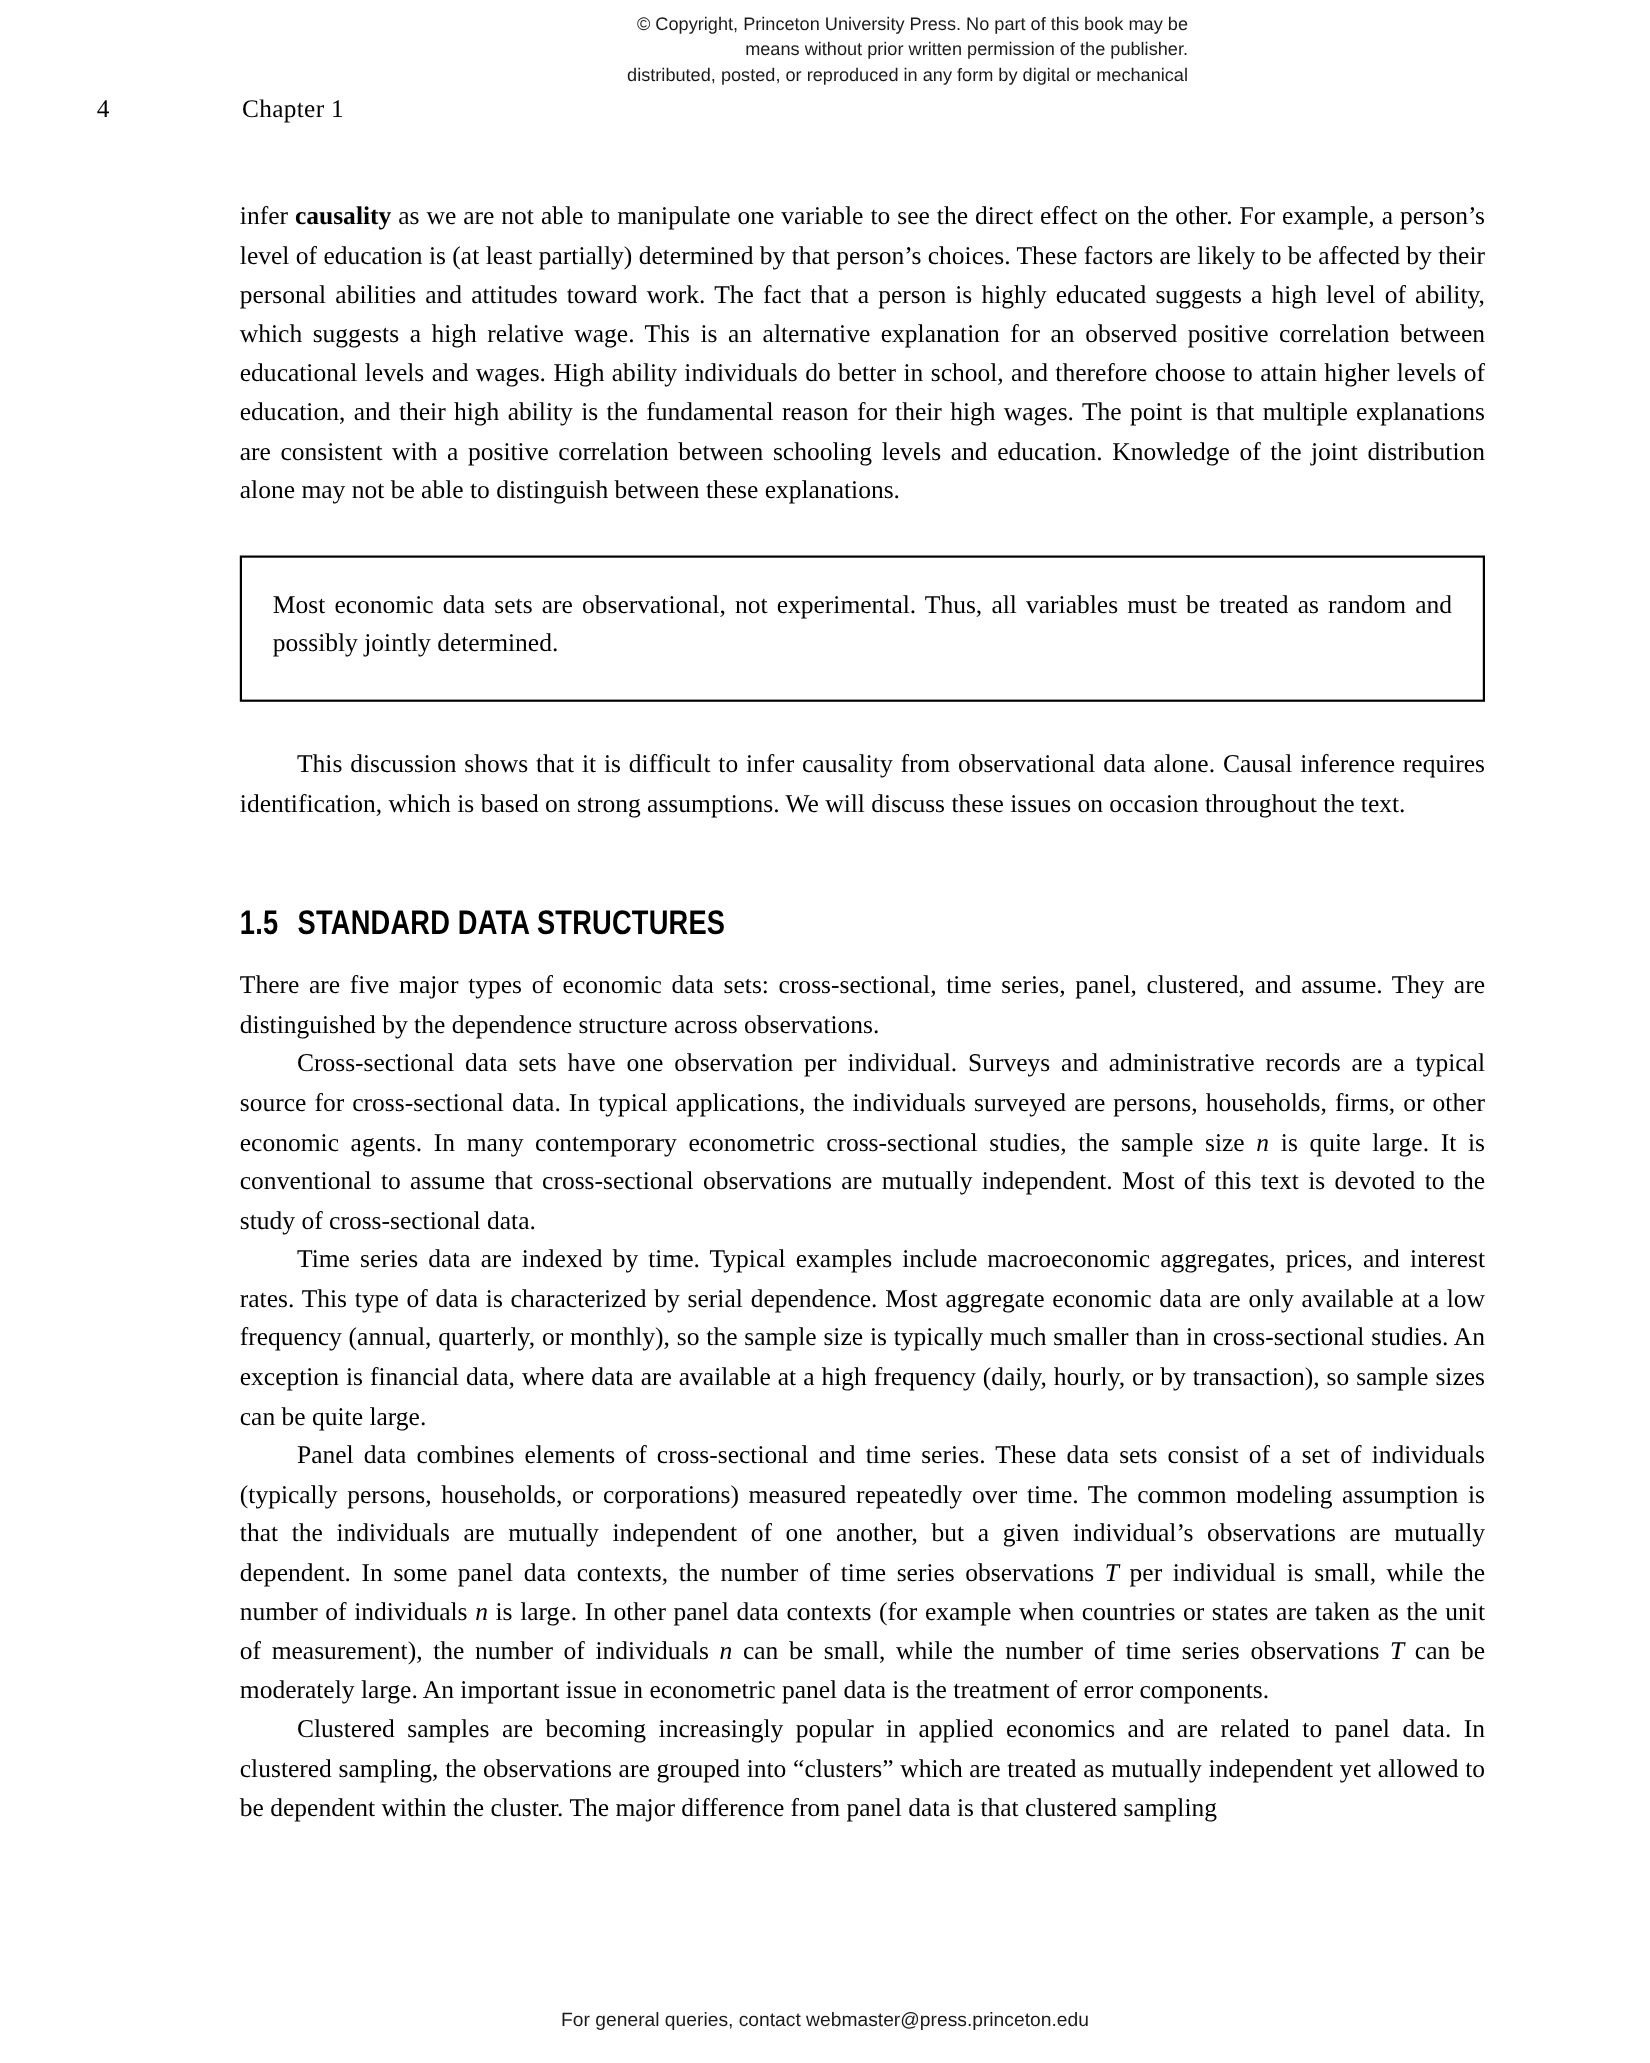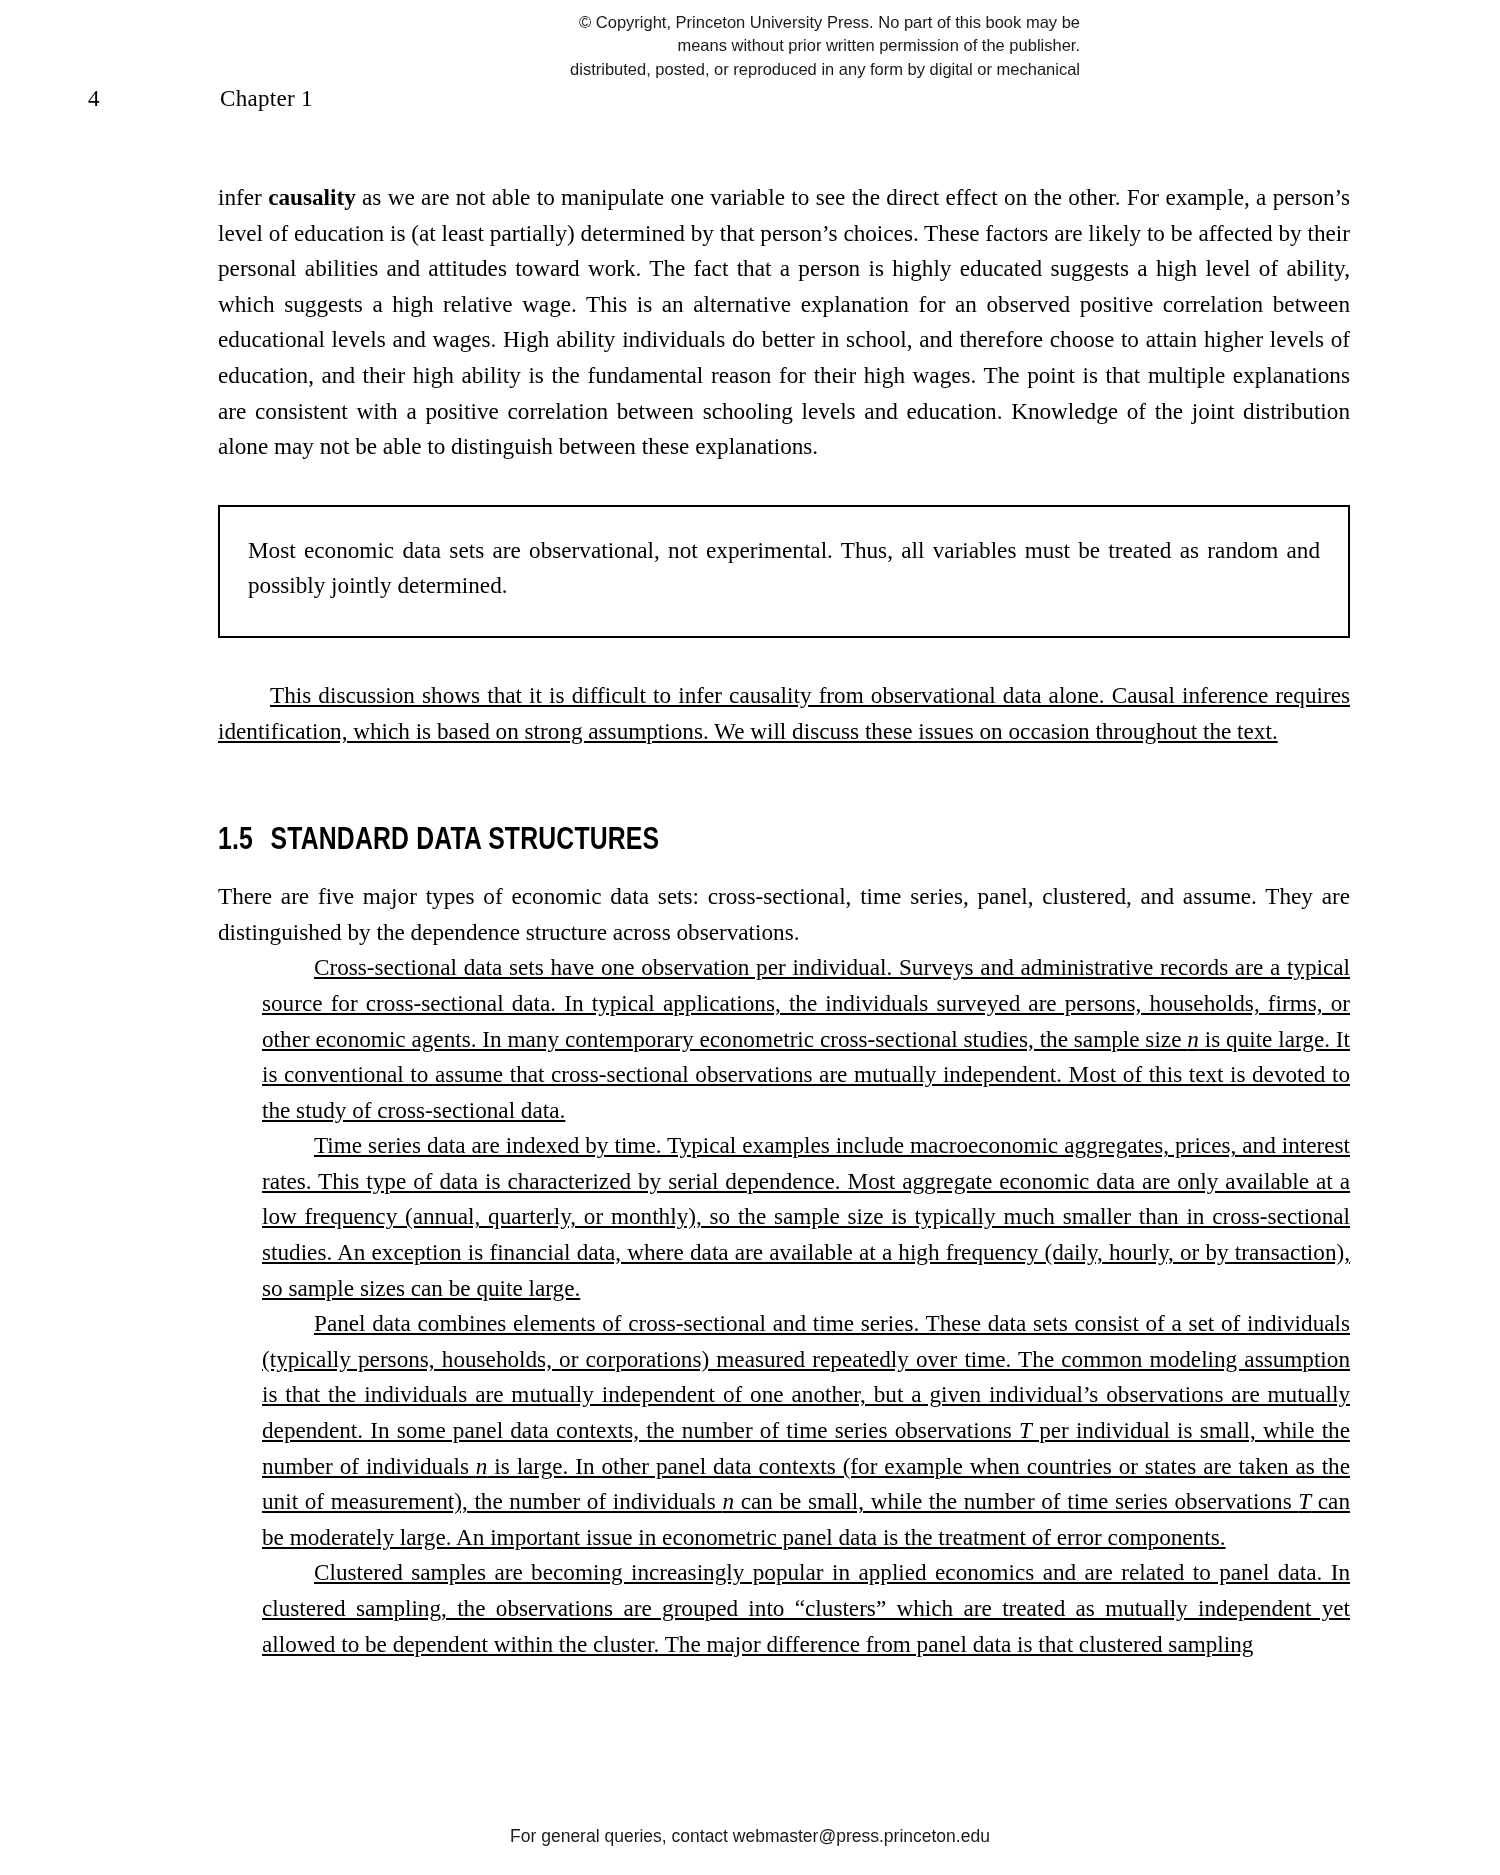--- a/index.html
+++ b/index.html
@@ -53,22 +53,22 @@
   p.body {
     margin: 0;
     font-family: "Liberation Serif", serif;
     font-size: 23.2px;
     line-height: 35.6px;
     color: #000;
     text-align: justify;
     text-justify: inter-word;
     hyphens: manual;
   }
-  p.body + p.body { margin-top: 0; margin-left: 44px; }
-  p.indent { text-indent: 52px; text-decoration: underline; }
+  p.body + p.body { margin-top: 0; }
+  p.indent { text-indent: 52px; }
   .spacer-md { height: 40px; }
 
   
   .callout {
     margin: 40px 0 0 0;
     border: 2.2px solid #000;
     padding: 26px 28px 32px 28px;
     box-sizing: border-box;
   }
   .callout p {

